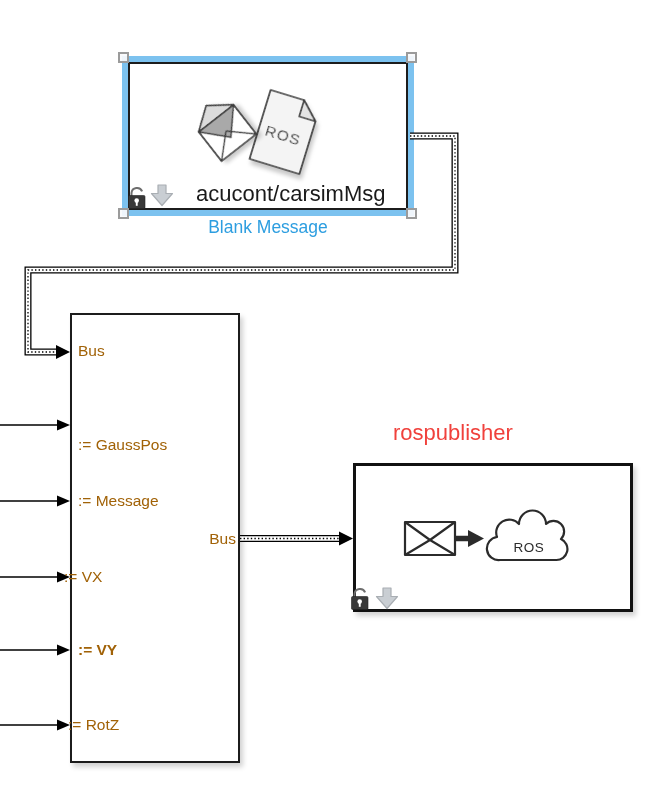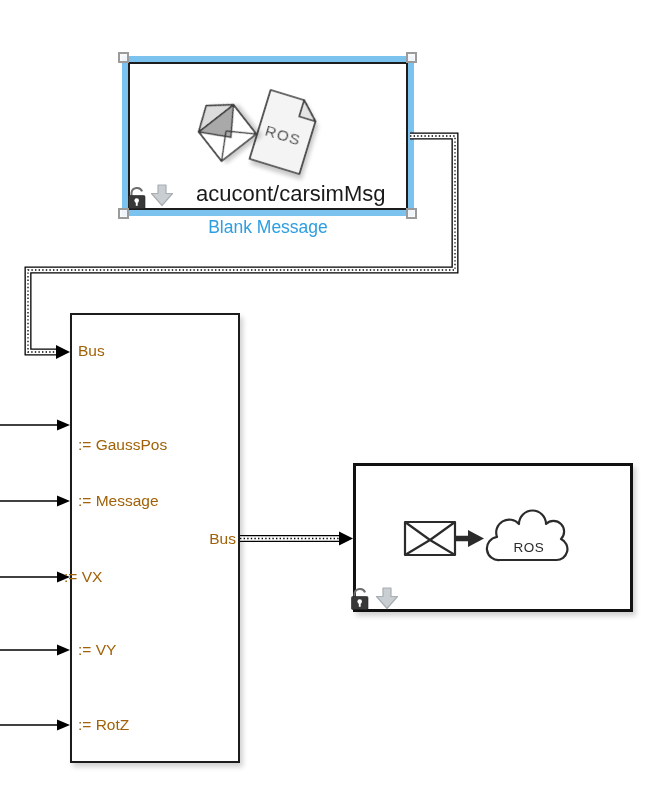--- a/index.html
+++ b/index.html
@@ -152,18 +152,19 @@
   <div class="handle" style="left:406px;top:208px;"></div>
 
   <div class="lbl blk-text" style="left:196px;top:181px;">acucont/carsimMsg</div>
 
   <div class="lbl name-blue center" style="left:122px;top:217px;width:292px;">Blank Message</div>
 
   <div class="lbl port" style="left:78px;top:342px;">Bus</div>
   <div class="lbl port" style="left:78px;top:416px;margin-top:20px;">:= GaussPos</div>
   <div class="lbl port" style="left:78px;top:492px;">:= Message</div>
   <div class="lbl port" style="left:64px;top:568px;">:= VX</div>
-  <div class="lbl port" style="left:78px;top:641px;">:= VY</div>
-  <div class="lbl port" style="left:78px;top:716px;">:= RotZ</div>
+  <div class="lbl port" style="left:78px;top:641px;font-weight:bold;">:= VY</div>
+  <div class="lbl port" style="left:68px;top:716px;">:= RotZ</div>
   <div class="lbl port right" style="left:190px;top:530px;width:46px;">Bus</div>
 
+  <div class="lbl name-red" style="left:393px;top:420px;">rospublisher</div>
 
 </div>
 
 </body></html>

